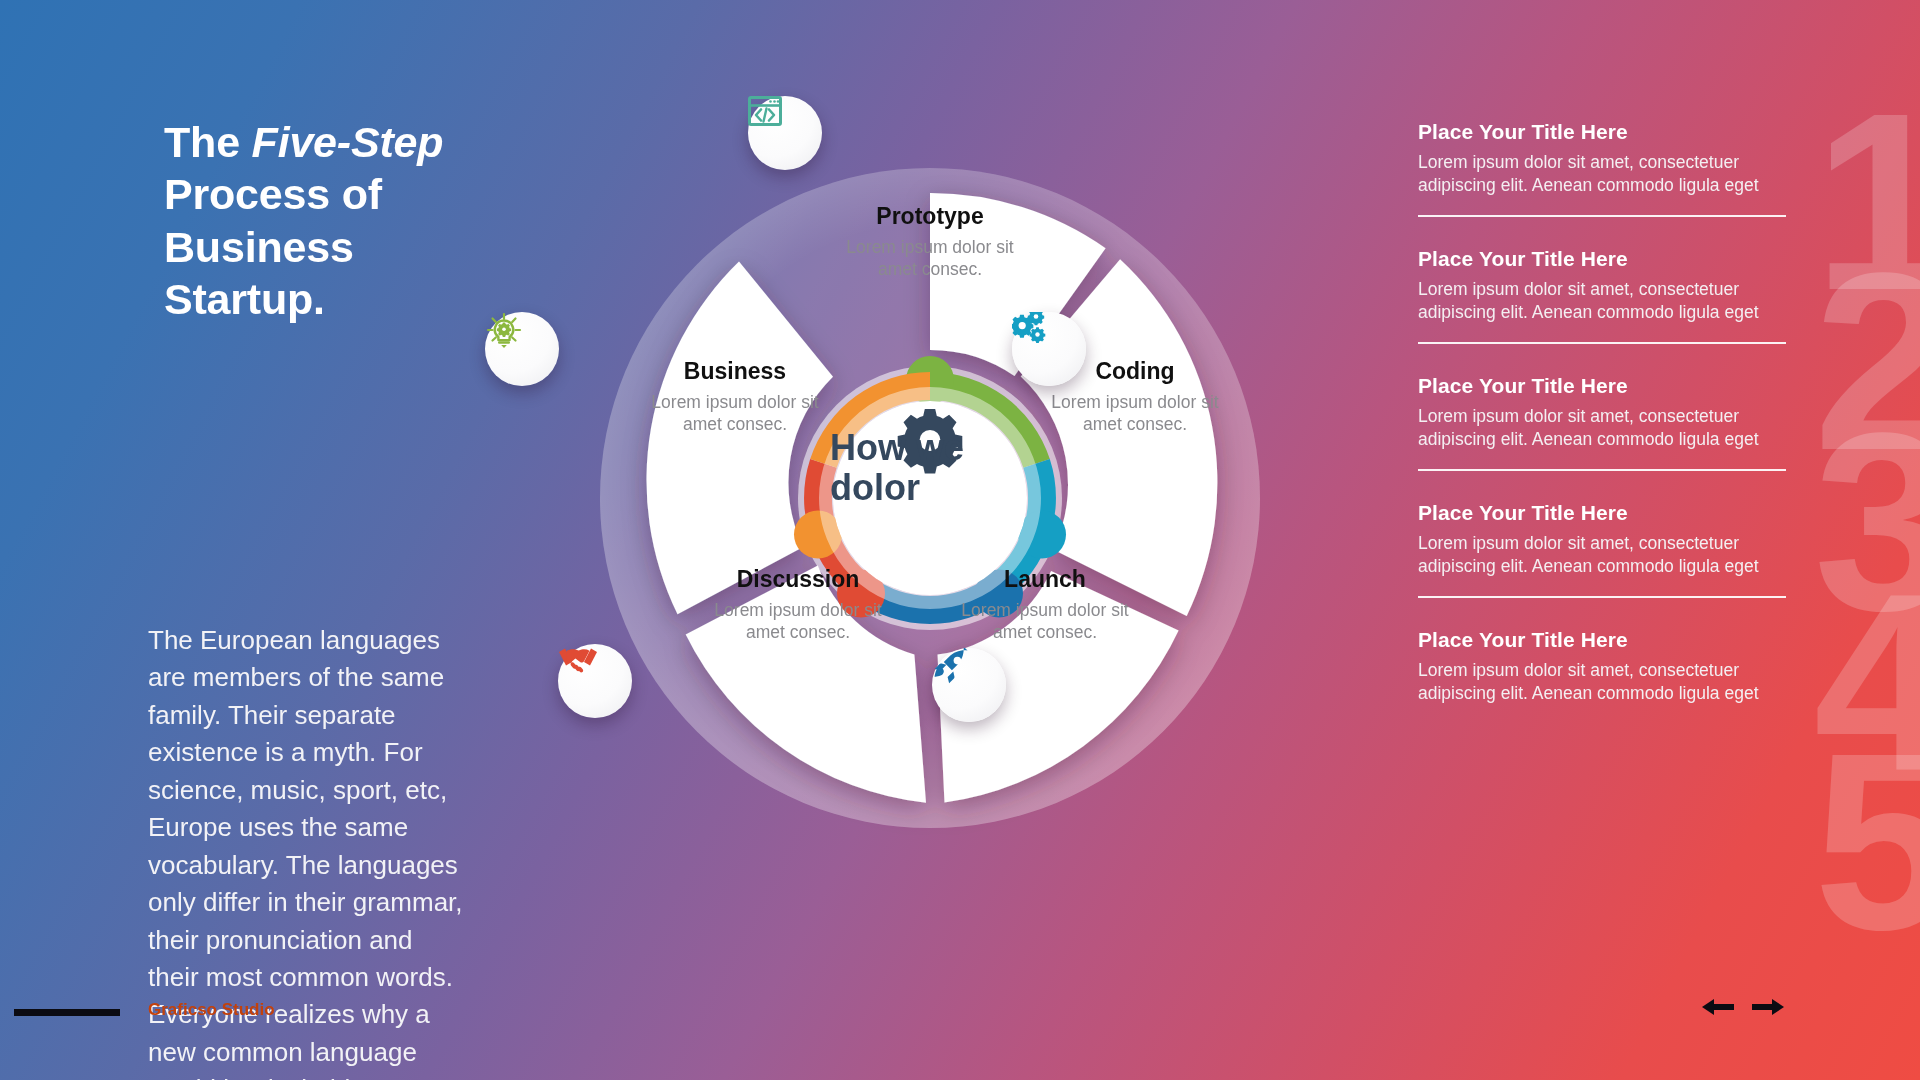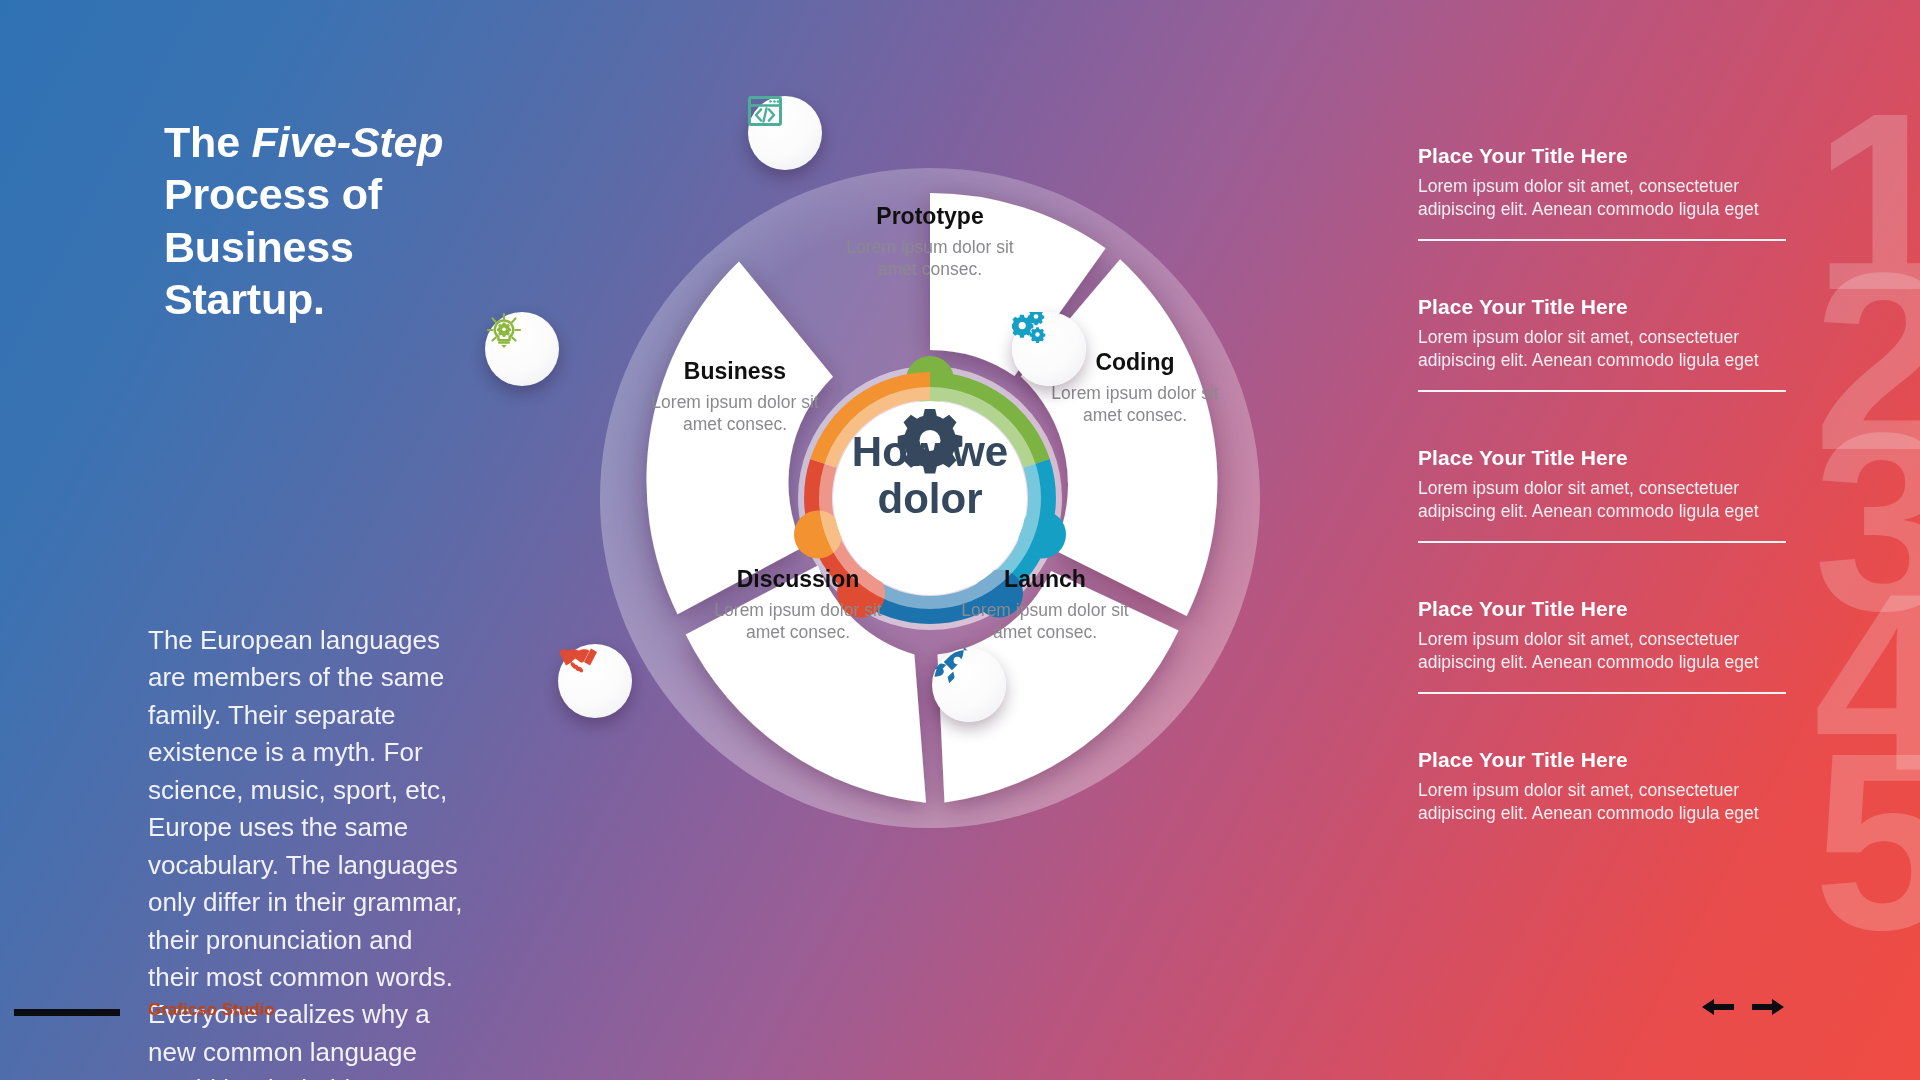--- a/index.html
+++ b/index.html
@@ -48,43 +48,43 @@
   }
 
   .footer-brand{ position:absolute; left:148px; top:1000px; font-size:17px; font-weight:700; color:#c2410c; }
   .footer-bar{ position:absolute; left:14px; top:1009px; width:106px; height:7px; background:#0b0b12; }
 
   .nav-arrows{ position:absolute; left:1700px; top:996px; display:flex; gap:14px; align-items:center; }
   .nav-arrows svg{ display:block; }
 
   
   .right-col{ position:absolute; left:1418px; top:120px; width:360px; }
-  .r-item{ position:relative; padding-bottom:14px;margin-top:24px; }
+  .r-item{ position:relative; padding-bottom:14px; }
   .r-item + .r-item{ padding-top:16px; }
   .r-title{ font-size:21px; font-weight:700; color:#ffffff; letter-spacing:0.1px; margin-bottom:7px; }
   .r-body{ font-size:17.5px; line-height:1.34; color:#f4eff2; font-weight:400; }
   .r-rule{ height:2px; background:rgba(255,255,255,0.93); margin-top:17px; width:368px; }
 
   
   .wheel{ position:absolute; left:540px; top:88px; width:780px; height:820px; }
   .wheel svg{ position:absolute; left:0; top:0; }
 
   .seg-label{ position:absolute; text-align:center; width:210px; }
   .seg-title{ font-size:23px; font-weight:700; color:#101010; margin-bottom:6px; }
   .seg-sub{ font-size:17.5px; line-height:1.28; color:#8a8a8e; }
 
   .lbl-prototype{ left:285px; top:115px; }
   .lbl-research { left:90px;  top:270px; }
-  .lbl-coding   { left:490px; top:261px; }
+  .lbl-coding   { left:490px; top:270px; }
   .lbl-discussion{ left:153px; top:478px; }
   .lbl-launch   { left:400px; top:478px; }
 
   .hub-text{
-    position:absolute; left:290px; top:340px; width:200px; text-align:center;
-    color:#35485e; font-size:42px; font-weight:700; line-height:1.12;
+    position:absolute; left:290px; top:340px; width:200px; text-align:left;
+    color:#35485e; font-size:36px; font-weight:700; line-height:1.12;
   }
 
   .badge{
     position:absolute; width:74px; height:74px; border-radius:50%;
     background:radial-gradient(circle at 36% 30%, #ffffff 0%, #fbfbfc 55%, #ececef 100%);
     box-shadow:0 7px 16px rgba(40,10,40,0.30);
     display:flex; align-items:center; justify-content:center;
   }
   .badge svg{ display:block; }
   .bd-code { left:208px; top:8px; }

